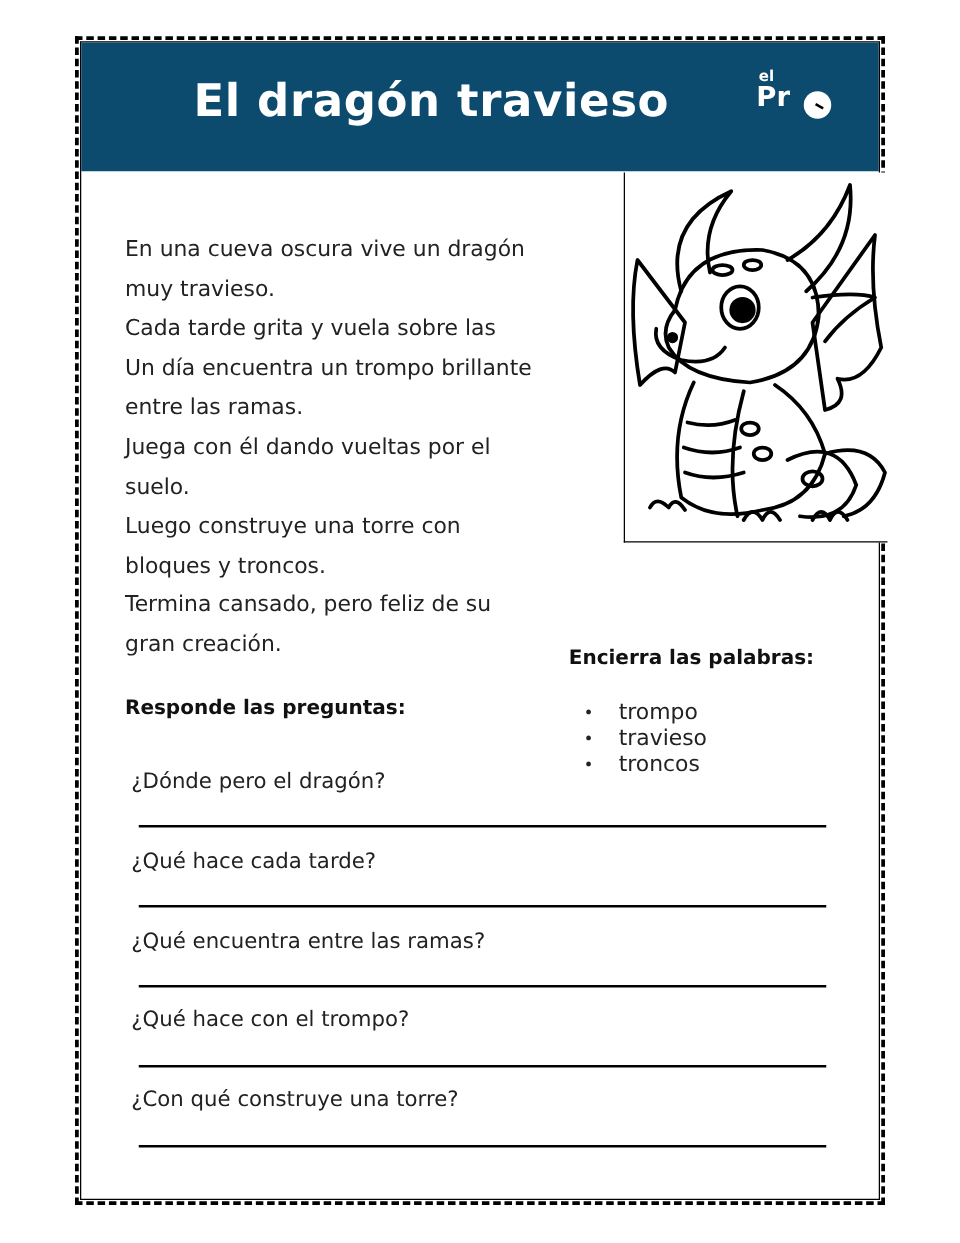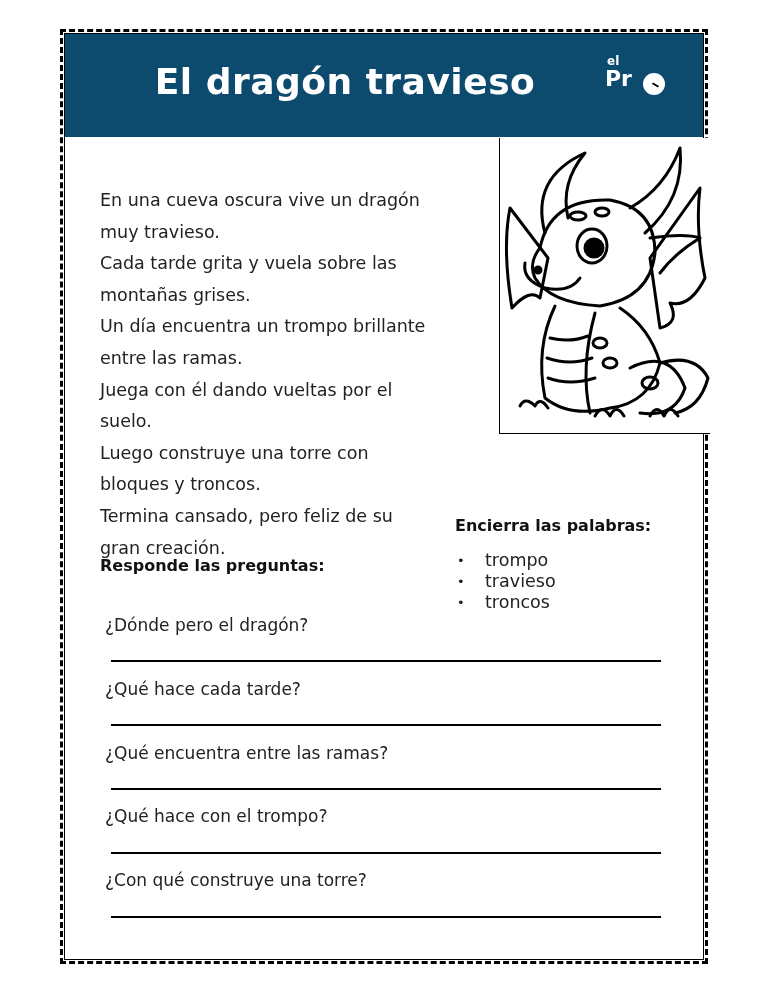--- a/index.html
+++ b/index.html
@@ -20,21 +20,21 @@
   .logo .dot { position:absolute; left:38px; top:19px; width:22px; height:22px; border-radius:50%; background:#fff; }
   .logo .dot::after { content:""; position:absolute; left:9px; top:11px; width:7px; height:2px; background:#000; transform:rotate(30deg); }
 
   .story { position:absolute; left:35px; top:116px; width:390px; font-size:17.5px; line-height:31.6px; color:#222;margin-top:35px; }
   .story div { white-space:nowrap; }
 
   .illustration { position:absolute; left:434px; top:104px; width:210px; height:295px;
                   border-left:1px solid #000; border-bottom:1px solid #000; background:#fff; }
 
   .words-title { position:absolute; left:390px; top:482px; font-size:16px; font-weight:bold; color:#111;text-align:center; }
-  .words-list { position:absolute; left:390px; top:514px; margin:2px; padding:0; list-style:none; font-size:17.5px; line-height:21px; color:#222; }
+  .words-list { position:absolute; left:390px; top:514px; margin:12px; padding:0; list-style:none; font-size:17.5px; line-height:21px; color:#222; }
   .words-list li { position:relative; padding-left:28px; }
   .words-list li::before { content:"•"; position:absolute; left:0; top:0; font-size:13px; }
 
   .questions-title { position:absolute; left:35px; top:522px; font-size:16px; font-weight:bold; color:#111; }
 
   .q { position:absolute; left:40px; font-size:17px; color:#222; white-space:nowrap; }
   .answer-line { position:absolute; left:46px; width:550px; height:0; border-top:2px solid #000; }
 </style>
 </head>
 <body>
@@ -48,21 +48,20 @@
         <span class="el">el</span>
         <span class="pr">Pr</span>
         <span class="dot"></span>
       </div>
     </div>
 
     <div class="story">
       <div>En una cueva oscura vive un dragón</div>
       <div>muy travieso.</div>
       <div>Cada tarde grita y vuela sobre las</div>
-      <div>montañas grises.</div>
       <div>Un día encuentra un trompo brillante</div>
       <div>entre las ramas.</div>
       <div>Juega con él dando vueltas por el</div>
       <div>suelo.</div>
       <div>Luego construye una torre con</div>
       <div>bloques y troncos.</div>
       <div>Termina cansado, pero feliz de su</div>
       <div>gran creación.</div>
     </div>
 

